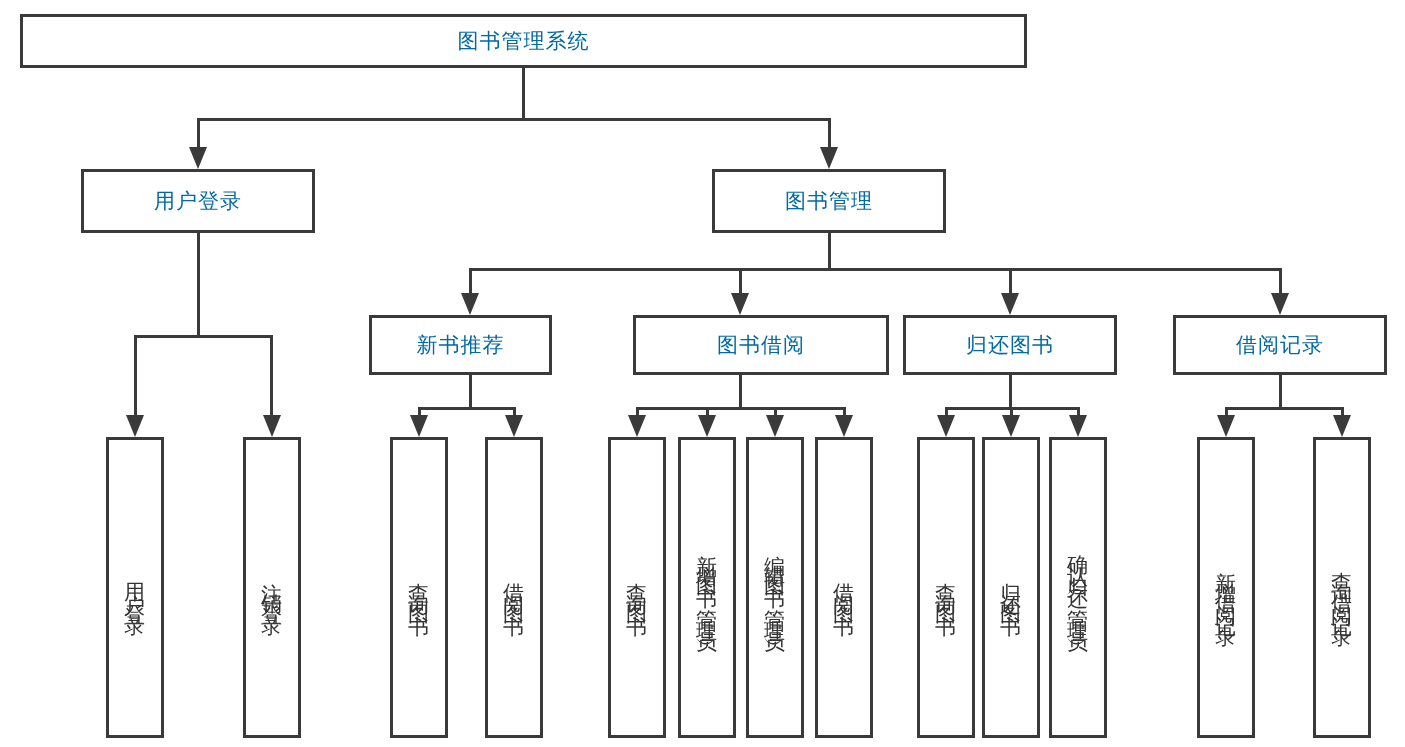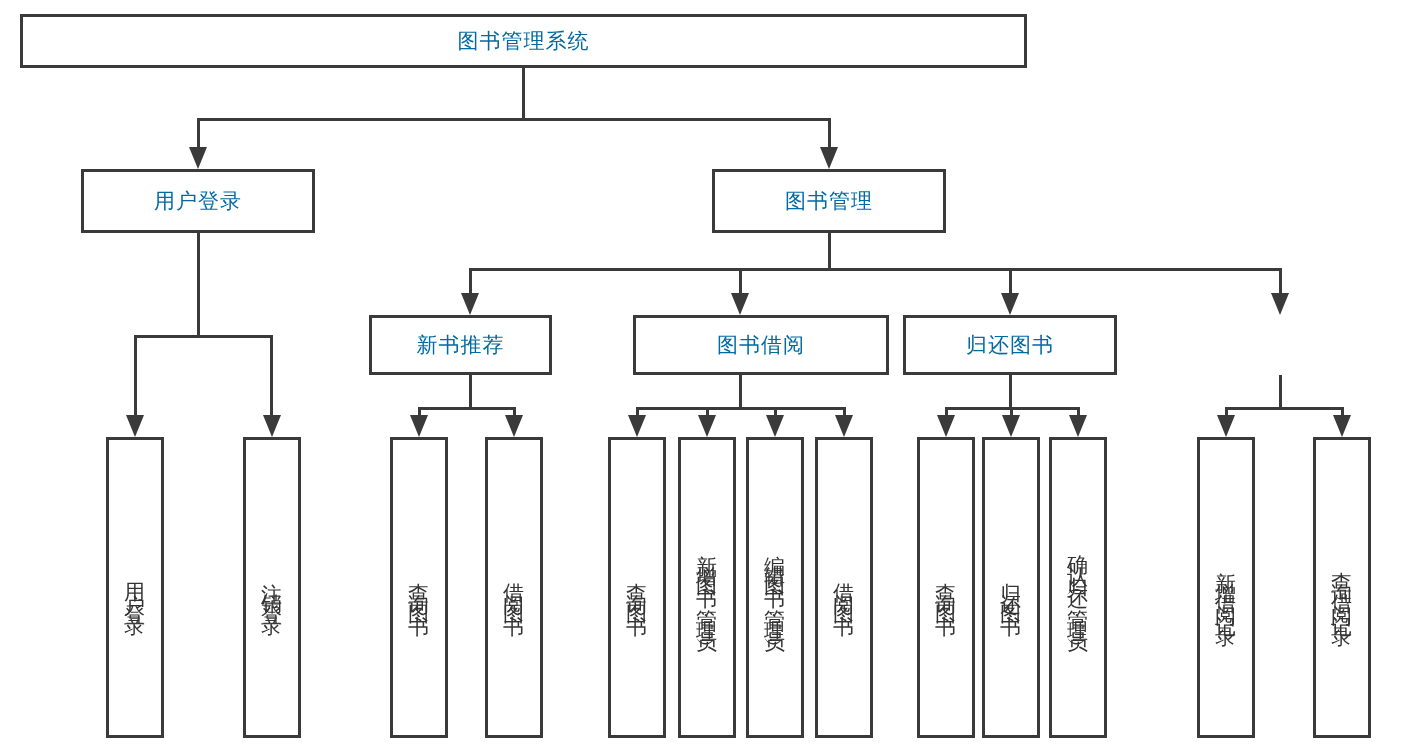--- a/index.html
+++ b/index.html
@@ -116,20 +116,23 @@
 
   <div class="box" style="left:369px; top:315px; width:183px; height:60px;">
     <span>新书推荐</span>
   </div>
   <div class="box" style="left:633px; top:315px; width:256px; height:60px;">
     <span>图书借阅</span>
   </div>
   <div class="box" style="left:903px; top:315px; width:214px; height:60px;">
     <span>归还图书</span>
   </div>
+  <div class="box" style="left:1173px; top:315px; width:214px; height:60px;">
+    <span>借阅记录</span>
+  </div>
 
   <div class="vline" style="left:469px; top:375px; height:35px;"></div>
   <div class="hline" style="left:418px; top:407px; width:98px;"></div>
   <div class="vline" style="left:418px; top:407px; height:12px;"></div>
   <div class="arrowhead" style="left:410px; top:415px;"></div>
   <div class="vline" style="left:513px; top:407px; height:12px;"></div>
   <div class="arrowhead" style="left:505px; top:415px;"></div>
 
   <div class="vline" style="left:739px; top:375px; height:35px;"></div>
   <div class="hline" style="left:636px; top:407px; width:210px;"></div>

